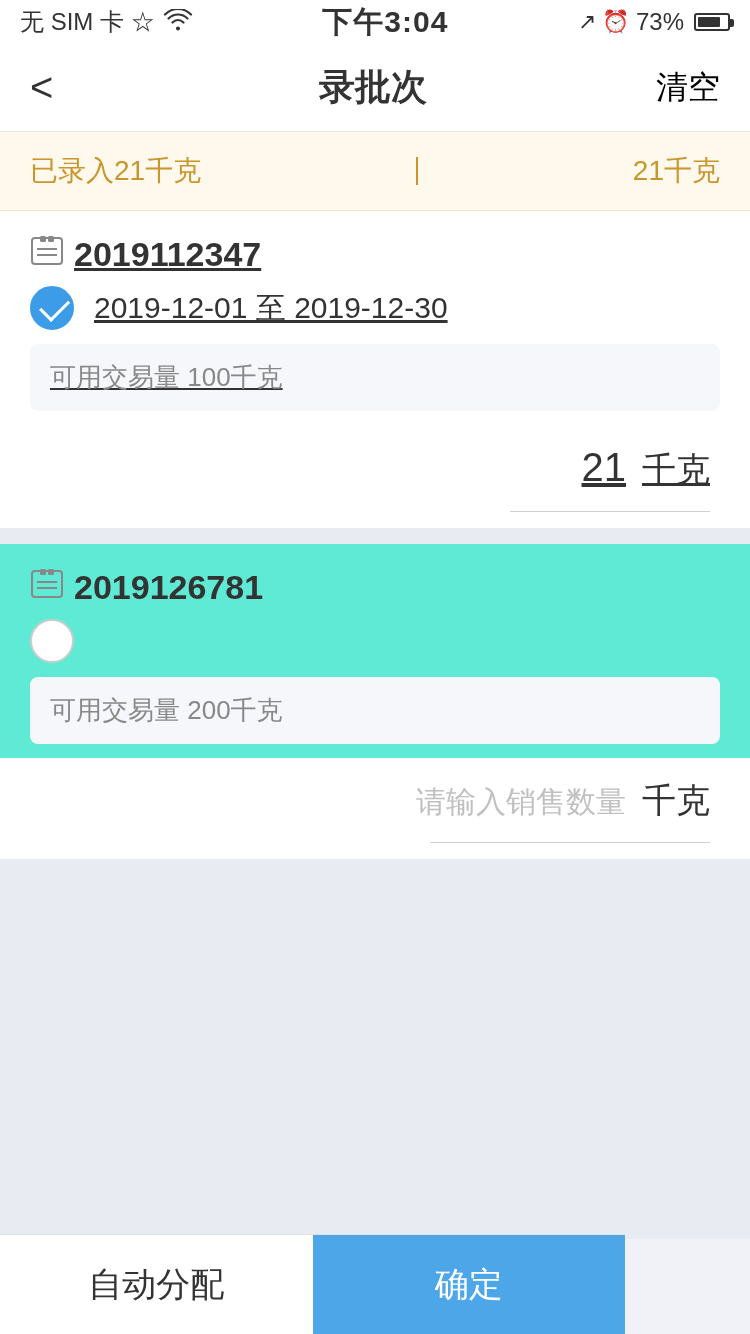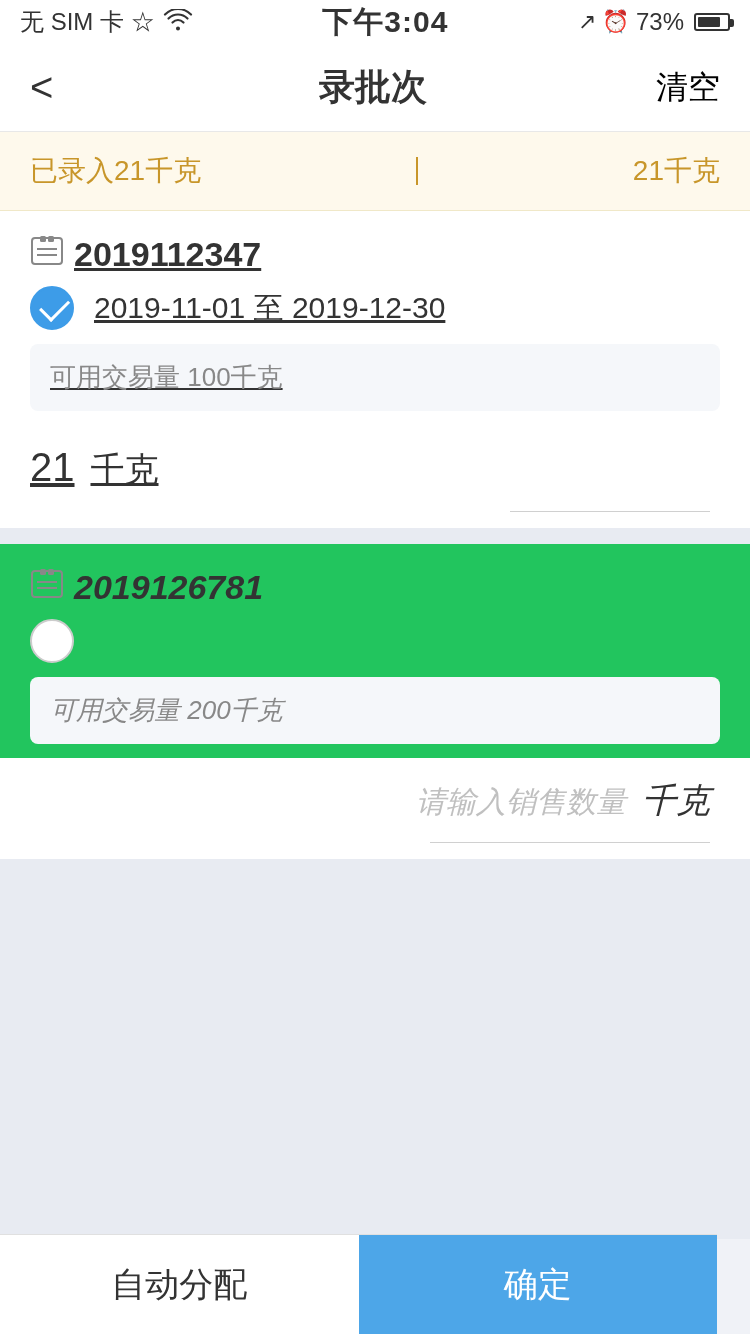--- a/index.html
+++ b/index.html
@@ -139,21 +139,21 @@
       border-radius: 8px;
       padding: 16px 20px;
       font-size: 26px;
       color: #888;
     }
 
     
     .quantity-row {
       display: flex;
       align-items: baseline;
-      justify-content: flex-start;
+      justify-content: flex-end;
       padding: 20px 40px 24px 30px;
       background: #fff;
     }
     .quantity-value {
       font-size: 40px;
       font-weight: 500;
       color: #333;
     }
     .quantity-unit {
       font-size: 34px;
@@ -168,22 +168,21 @@
       margin-top: -6px;
     }
 
     .divider-section {
       height: 16px;
       background: #e8ebf2;
     }
 
     
     .batch-card-2 {
-      background: #22c55e;
-      font-style: italic;
+      background: #5eead4;
     }
 
     
     .input-row {
       display: flex;
       align-items: baseline;
       justify-content: flex-end;
       padding: 20px 40px 24px 30px;
       gap: 16px;
       background: #fff;
@@ -211,21 +210,21 @@
       background: #e8ebf2;
       flex: 1;
       min-height: 380px;
     }
 
     
     .bottom-bar {
       position: fixed;
       bottom: 0;
       left: 0;
-      width: 717px;
+      width: 625px;
       height: 100px;
       display: flex;
       background: #fff;
       border-top: 1px solid #e0e0e0;
     }
     .btn-auto {
       flex: 1;
       display: flex;
       align-items: center;
       justify-content: center;
@@ -296,21 +295,21 @@
         <rect x="10" y="0" width="6" height="6" rx="1.5" fill="#888"></rect>
         <rect x="18" y="0" width="6" height="6" rx="1.5" fill="#888"></rect>
         <line x1="7" y1="13" x2="27" y2="13" stroke="#888" stroke-width="2"></line>
         <line x1="7" y1="19" x2="27" y2="19" stroke="#888" stroke-width="2"></line>
       </svg>
     </span>
     <span class="batch-id">2019112347</span>
   </div>
   <div class="batch-date-row">
     <div class="radio-circle checked"></div>
-    <span class="batch-date">2019-11-01 至 2019-12-30</span>
+    <span class="batch-date">2019-12-01 至 2019-12-30</span>
   </div>
   <div class="batch-avail">可用交易量 100千克</div>
   <div class="quantity-row">
     <span class="quantity-value">21</span>
     <span style="width:16px; display:inline-block;"></span>
     <span class="quantity-unit">千克</span>
   </div>
   <div class="quantity-underline"></div>
   <div style="height:16px;background:#fff;"></div>
 </div>

